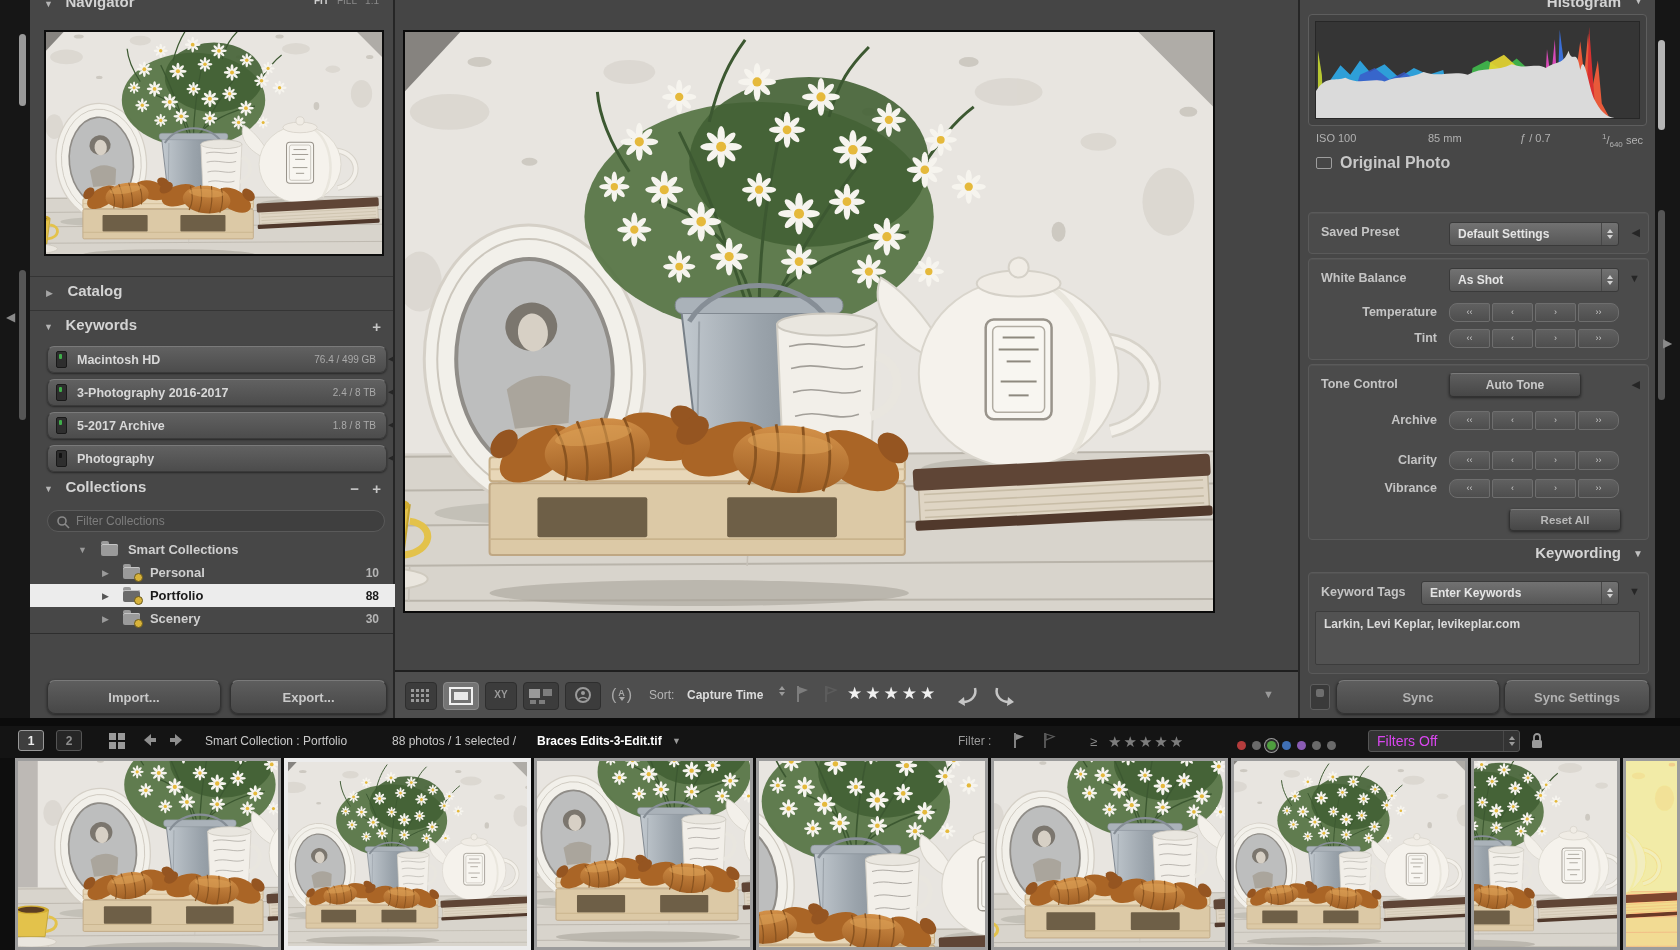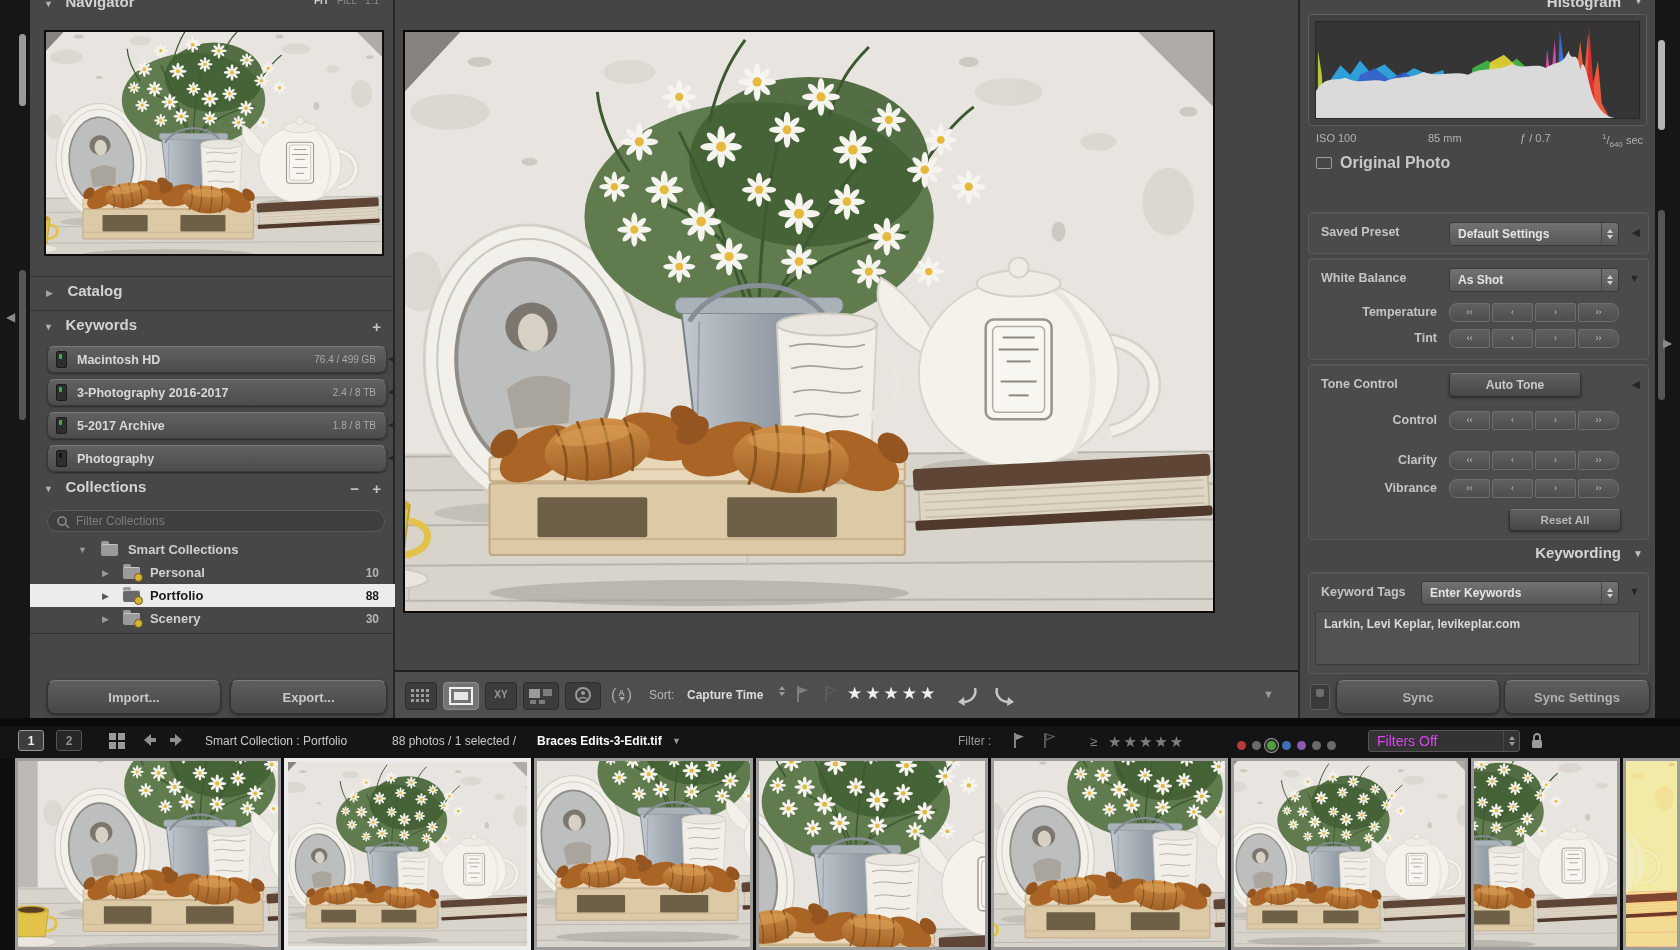--- a/index.html
+++ b/index.html
@@ -517,21 +517,21 @@
           <span class="adj" style="border-radius: 8px 2px 2px 8px;">‹‹</span>
           <span class="adj">‹</span>
           <span class="adj">›</span>
           <span class="adj" style="border-radius: 2px 8px 8px 2px;">››</span>
         </div>
     </div>
     <div class="groupbox" style="top:364px;height:174px;">
       <span class="qdlabel" style="left:12px;top:12px;">Tone Control</span>
       <div class="btn" style="left:140px;top:8px;width:130px;height:22px;border-radius:4px;font-size:12px;position:absolute;">Auto Tone</div>
       <span class="flip" style="right:8px;top:13px;">◀</span>
-      <span class="qdlabel r dim" style="left:0;top:48px;width:128px;">Control</span>
+      <span class="qdlabel r dim" style="left:0;top:48px;width:128px;">Archive</span>
       <div class="adjgrp" style="left:140px;top:46px;">
           <span class="adj" style="border-radius: 8px 2px 2px 8px;">‹‹</span>
           <span class="adj">‹</span>
           <span class="adj">›</span>
           <span class="adj" style="border-radius: 2px 8px 8px 2px;">››</span>
         </div>
       <span class="qdlabel r dim" style="left:0;top:88px;width:128px;">Clarity</span>
       <div class="adjgrp" style="left:140px;top:86px;">
           <span class="adj" style="border-radius: 8px 2px 2px 8px;">‹‹</span>
           <span class="adj">‹</span>

